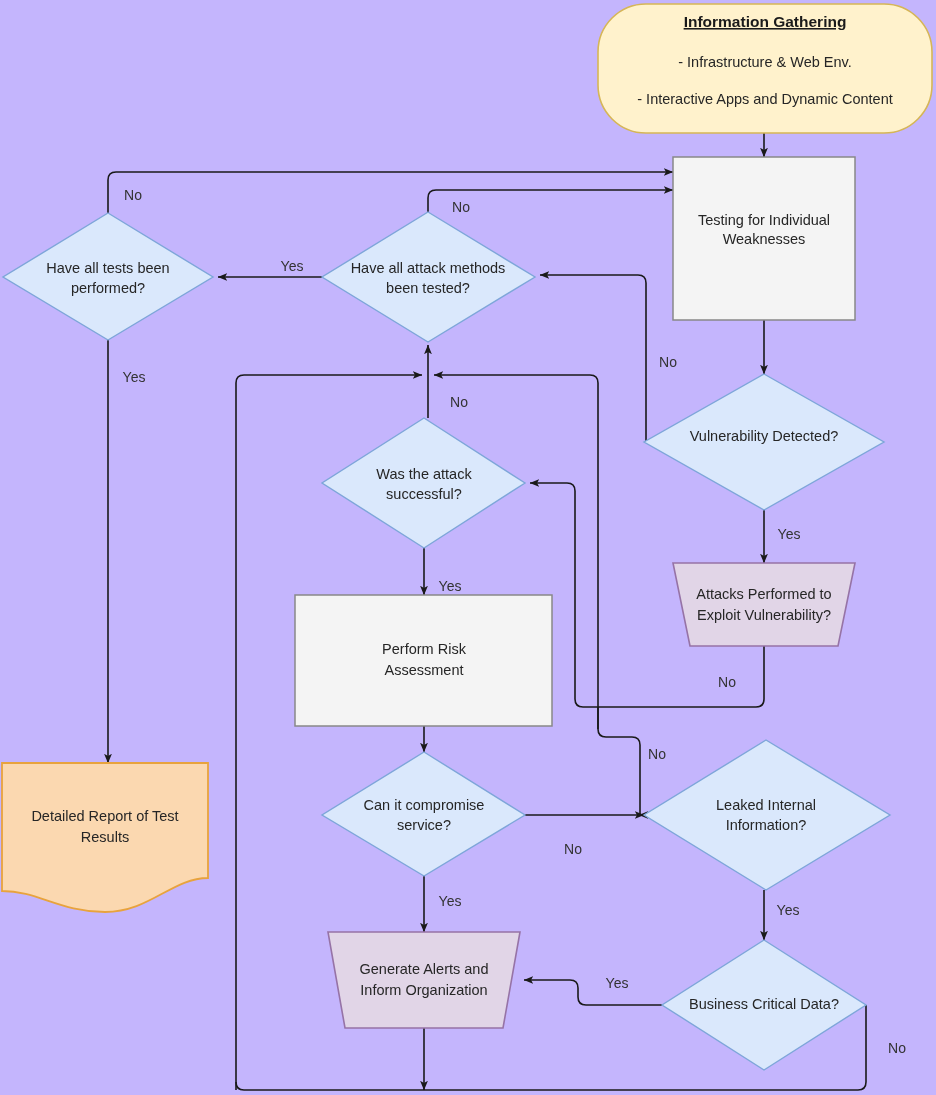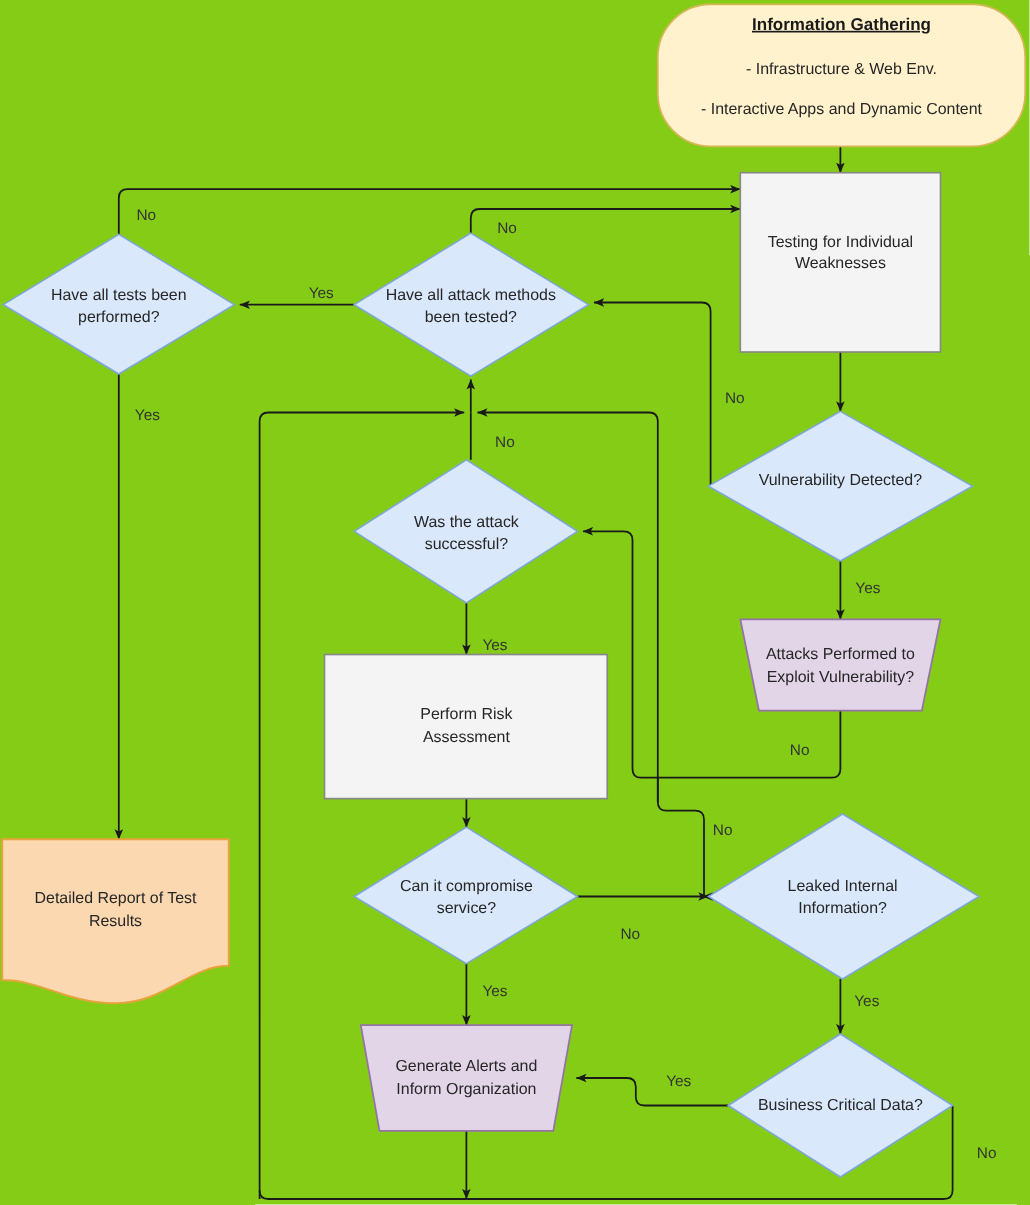--- a/index.html
+++ b/index.html
@@ -4,21 +4,21 @@
 <style>
   html, body {
     margin: 0;
     padding: 0;
     background: #ffffff;
   }
   #canvas-wrap {
     position: relative;
     width: 936px;
     height: 1095px;
-    background: #84cc16;
+    background: #c4b5fd;
     overflow: hidden;
   }
   svg.flow {
     display: block;
     width: 936px;
     height: 1095px;
     font-family: "Liberation Sans", sans-serif;
   }
   .node-text {
     font-family: "Liberation Sans", sans-serif;

